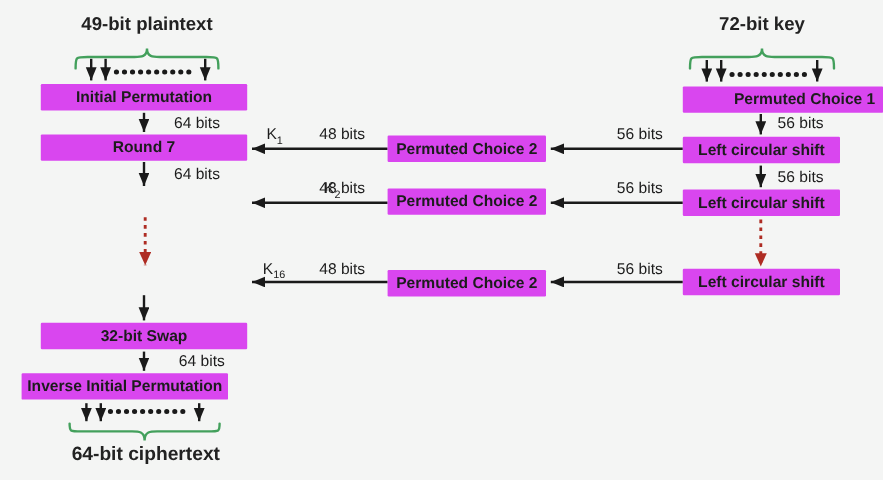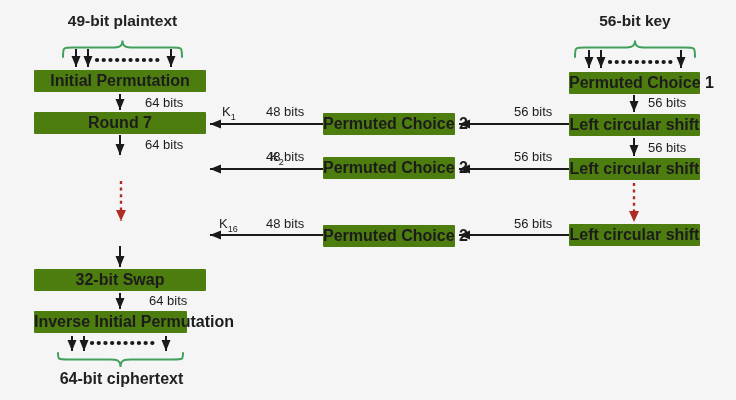--- a/index.html
+++ b/index.html
@@ -5,22 +5,22 @@
   html,body{margin:0;padding:0;background:#e9eaea;}
   .stage{
     position:relative;width:736px;height:400px;overflow:hidden;
     background:#f4f5f4;
     font-family:"Liberation Sans", sans-serif;
     color:#1c1c1c;
   }
   .stage svg{position:absolute;left:0;top:0;}
   .gbox{
     position:absolute;height:22px;line-height:22px;
-    background:#4d7c0f;border-radius:1px;
-    font-size:16px;font-weight:bold;text-align:center;
+    background:#d946ef;border-radius:1px;
+    font-size:13px;font-weight:bold;text-align:center;
     color:#1c1c1c;white-space:nowrap;
   }
   .lbl{
     position:absolute;font-size:13px;color:#1c1c1c;white-space:nowrap;
   }
   .klbl sub{font-size:9px;}
   .title{
     position:absolute;font-size:15.5px;font-weight:bold;text-align:center;
     color:#222;white-space:nowrap;
   }
@@ -90,33 +90,33 @@
 
       <line x1="569" y1="169" x2="459" y2="169" marker-end="url(#ahb)"></line>
       <line x1="323" y1="169" x2="210" y2="169" marker-end="url(#ahb)"></line>
 
       <line x1="569" y1="235" x2="459" y2="235" marker-end="url(#ahb)"></line>
       <line x1="323" y1="235" x2="210" y2="235" marker-end="url(#ahb)"></line>
     </g>
   </svg>
 
   <div class="title" style="left:40px;top:12px;width:165px;">49-bit plaintext</div>
-  <div class="title" style="left:553px;top:12px;width:164px;">56-bit key</div>
+  <div class="title" style="left:553px;top:12px;width:164px;">72-bit key</div>
   <div class="title" style="left:40px;top:370px;width:163px;font-size:16px;">64-bit ciphertext</div>
 
   <div class="gbox" style="left:34px;top:70px;width:172px;">Initial Permutation</div>
   <div class="gbox" style="left:34px;top:112px;width:172px;">Round 7</div>
   <div class="gbox" style="left:34px;top:269px;width:172px;">32-bit Swap</div>
-  <div class="gbox" style="left:34px;top:311px;width:153px;">Inverse Initial Permutation</div>
+  <div class="gbox" style="left:18px;top:311px;width:172px;">Inverse Initial Permutation</div>
 
   <div class="gbox" style="left:323px;top:113px;width:132px;">Permuted Choice 2</div>
   <div class="gbox" style="left:323px;top:157px;width:132px;">Permuted Choice 2</div>
   <div class="gbox" style="left:323px;top:225px;width:132px;">Permuted Choice 2</div>
 
-  <div class="gbox" style="left:569px;top:72px;width:131px;">Permuted Choice 1</div>
+  <div class="gbox" style="left:569px;top:72px;width:131px;padding-left:36px;">Permuted Choice 1</div>
   <div class="gbox" style="left:569px;top:114px;width:131px;">Left circular shift</div>
   <div class="gbox" style="left:569px;top:158px;width:131px;">Left circular shift</div>
   <div class="gbox" style="left:569px;top:224px;width:131px;">Left circular shift</div>
 
   <div class="lbl" style="left:145px;top:95px;">64 bits</div>
   <div class="lbl" style="left:145px;top:137px;">64 bits</div>
   <div class="lbl" style="left:149px;top:293px;">64 bits</div>
 
   <div class="lbl" style="left:648px;top:95px;">56 bits</div>
   <div class="lbl" style="left:648px;top:140px;">56 bits</div>

